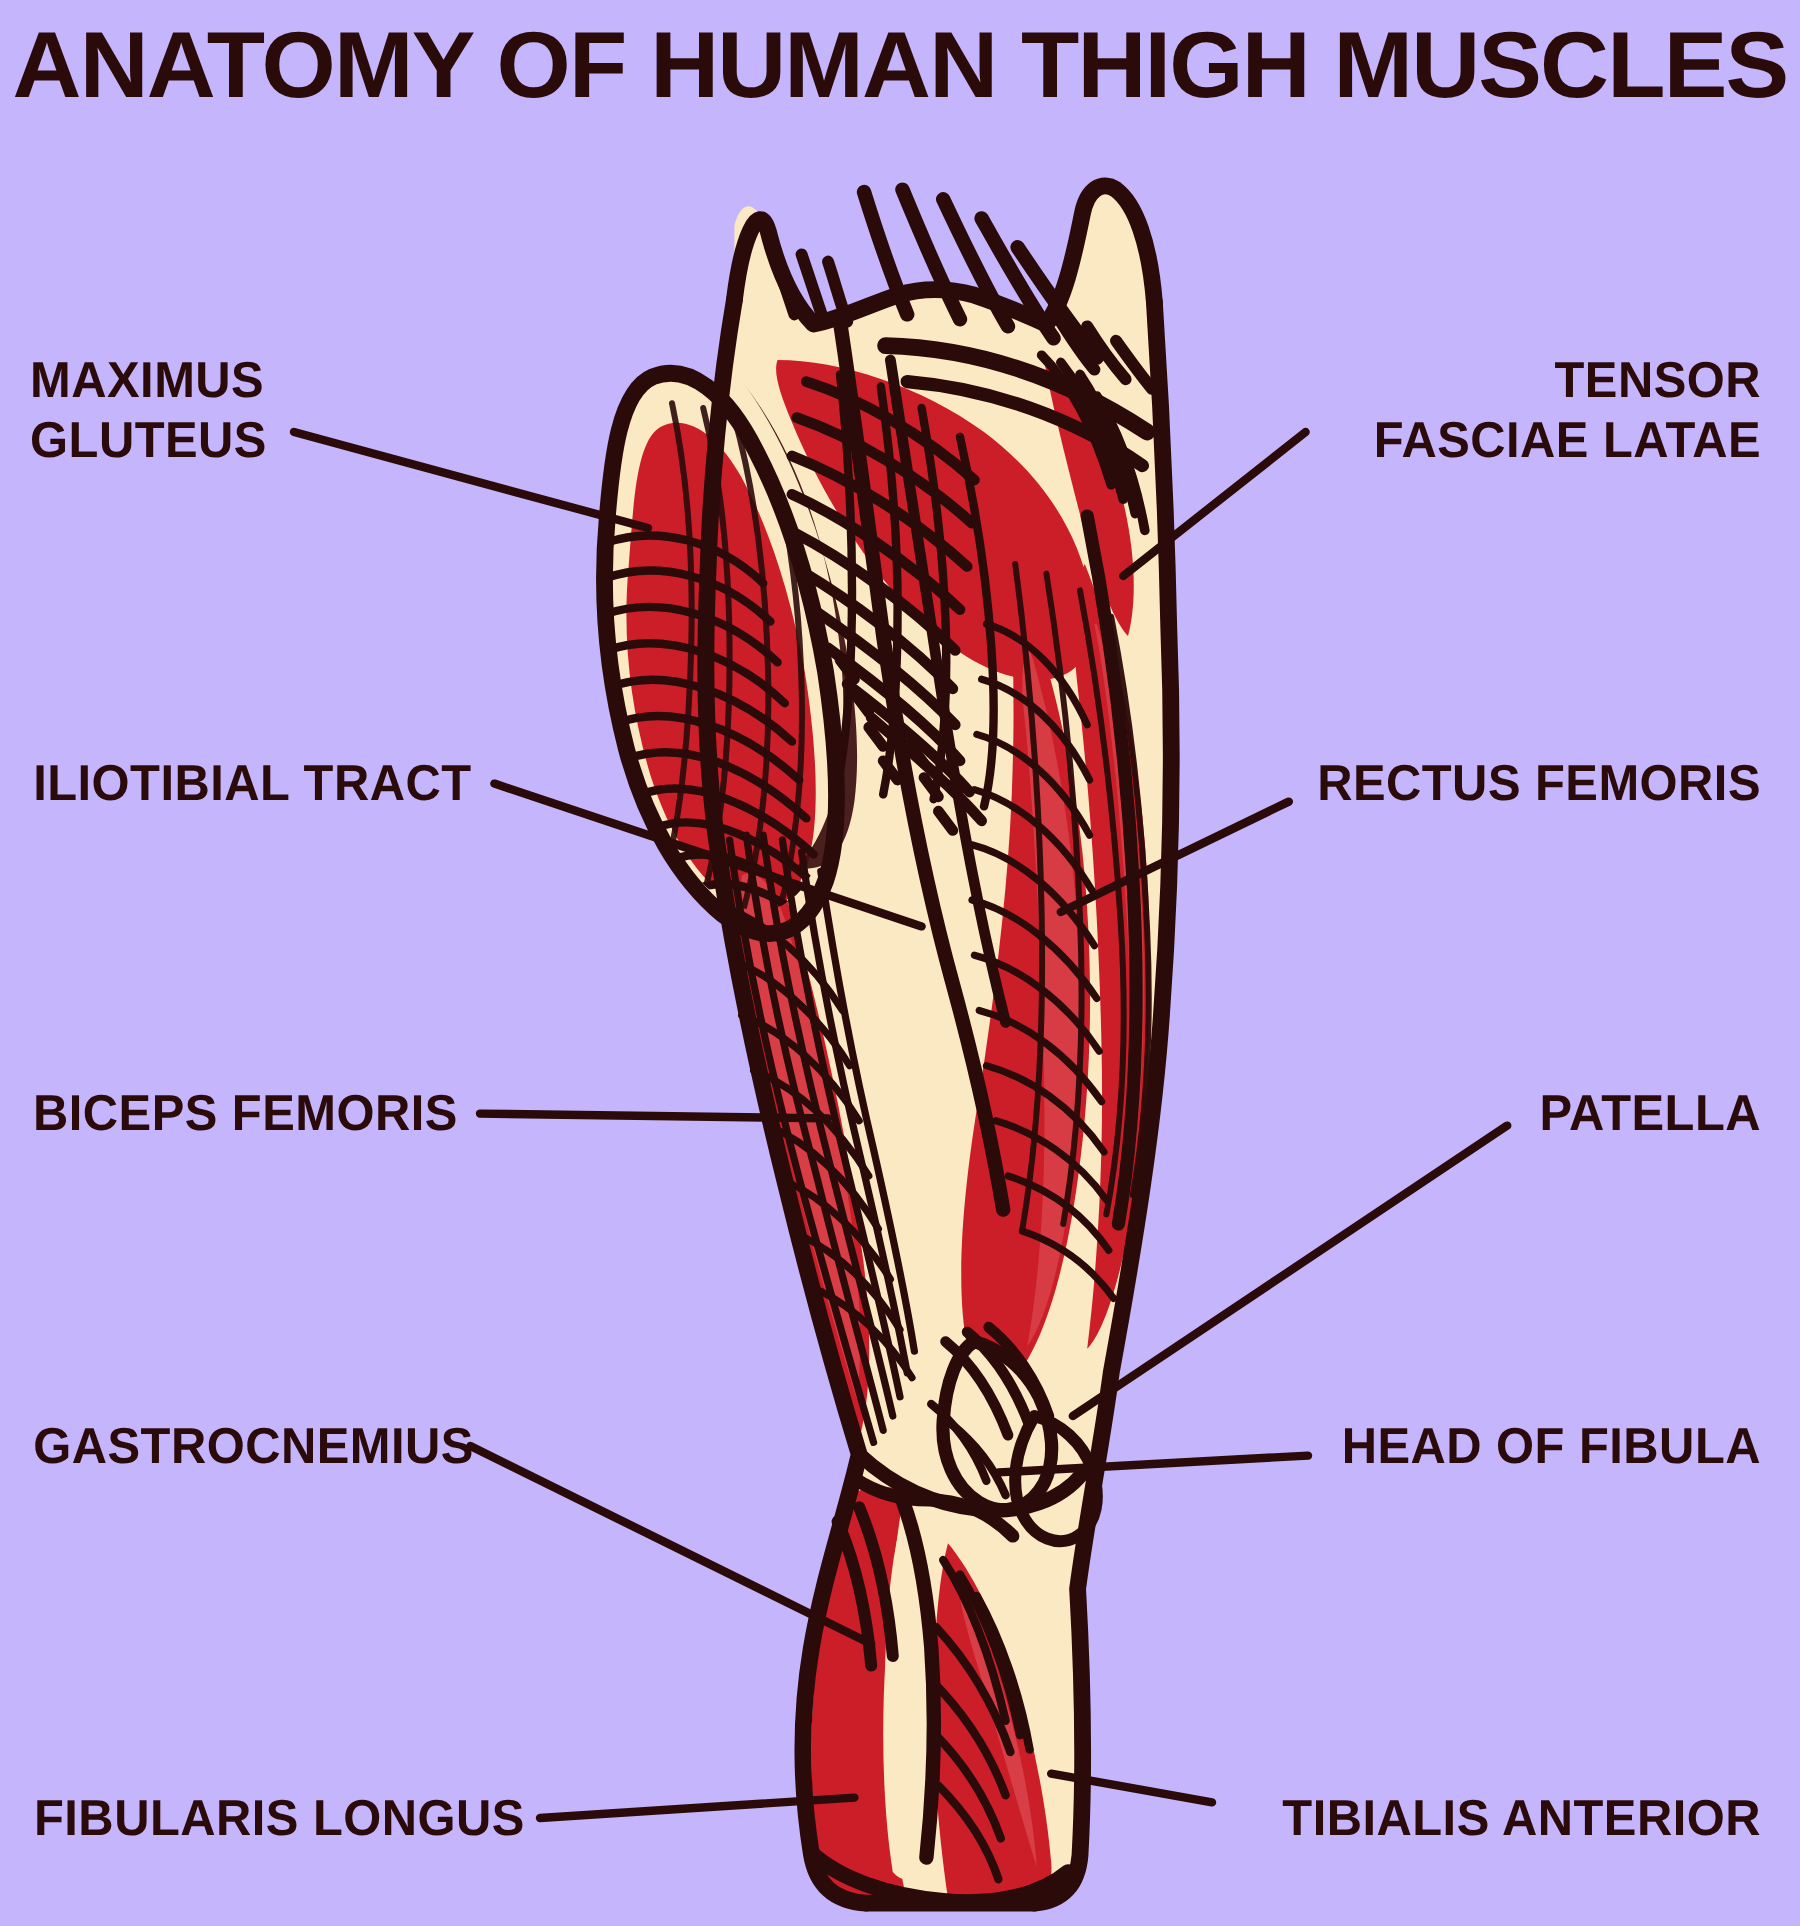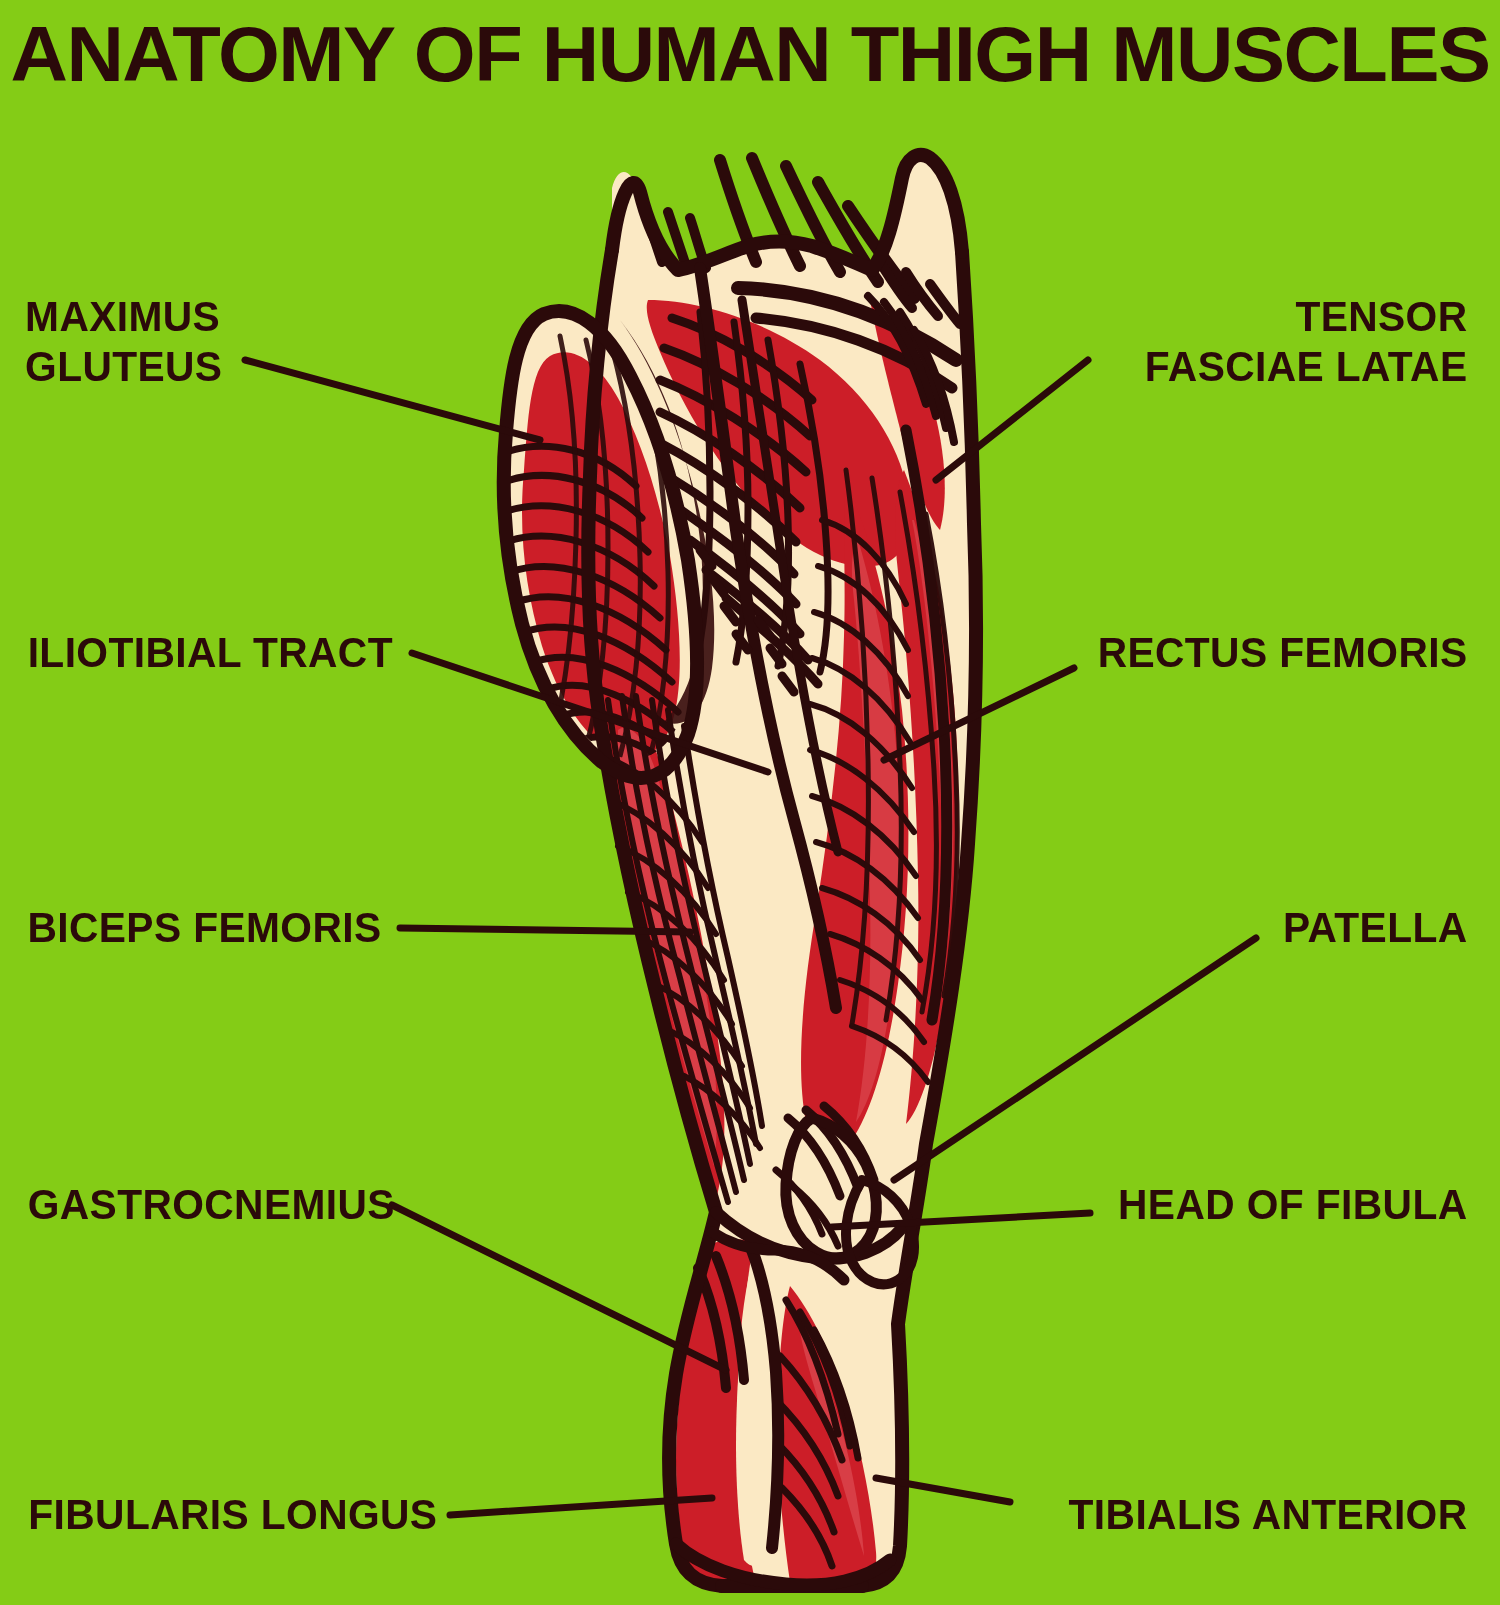--- a/index.html
+++ b/index.html
@@ -4,21 +4,21 @@
 <style>
   html, body {
     margin: 0;
     padding: 0;
     background: #ffffff;
   }
   #page {
     position: relative;
     width: 1500px;
     height: 1605px;
-    background: #84cc16;
+    background: #c4b5fd;
     overflow: hidden;
     font-family: "Liberation Sans", sans-serif;
   }
 
   
   #title {
     position: absolute;
     left: 0;
     top: 8px;
     width: 1500px;

